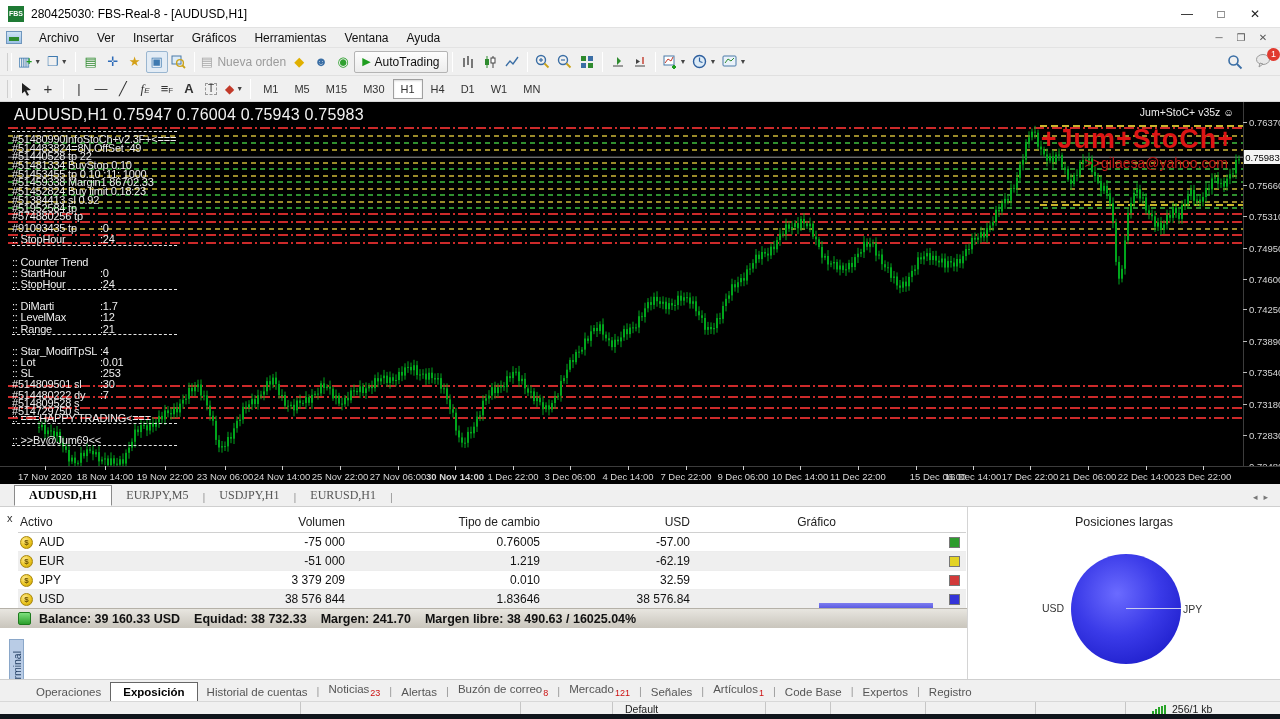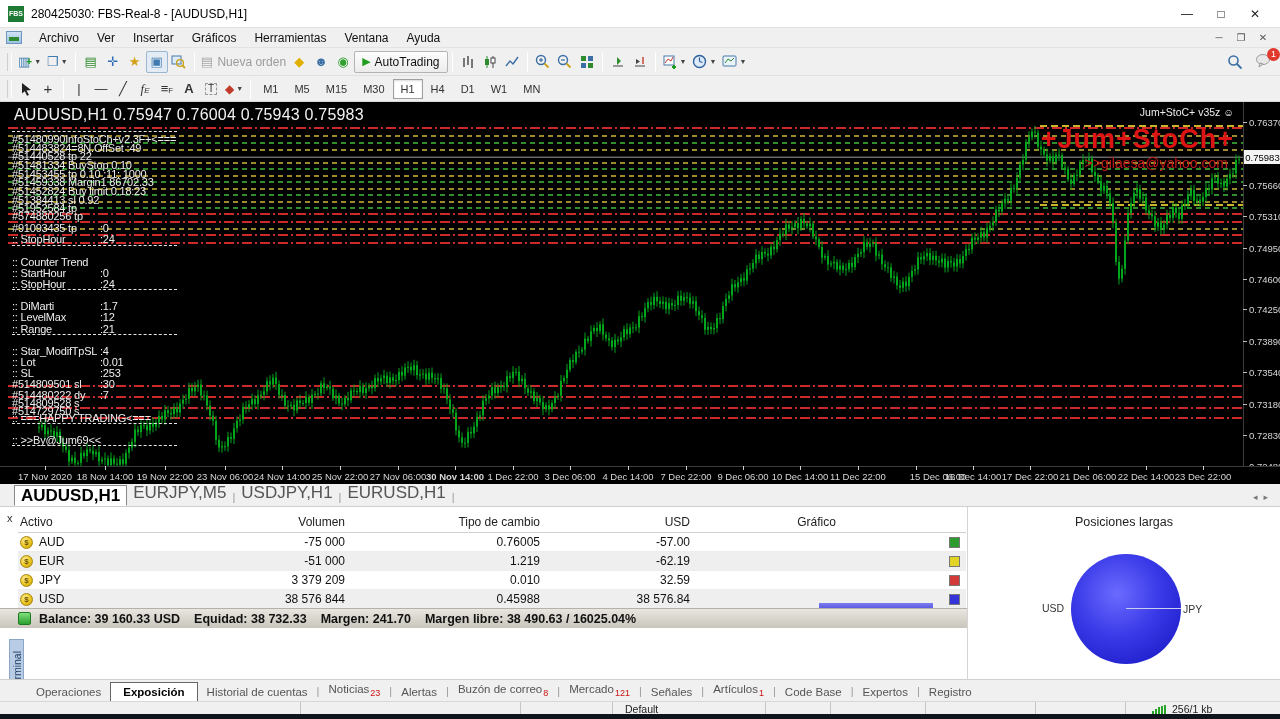--- a/index.html
+++ b/index.html
@@ -51,21 +51,21 @@
   .ind-label{position:absolute;right:46px;top:4px;font-size:10.5px;color:#eee;}
   .wm-title{position:absolute;right:46px;top:22px;font-size:27px;font-weight:bold;color:#dd1414;letter-spacing:1px;}
   .wm-email{position:absolute;right:52px;top:53px;font-size:14px;color:#c01818;}
   .ovl{position:absolute;left:12px;top:0;width:300px;}
   .ovl-line{position:absolute;font-size:11px;color:#ededed;white-space:nowrap;letter-spacing:-.2px;}
   .ovl-line .val{position:absolute;left:88px;}
   .ovl-sep{position:absolute;width:165px;border-top:1px dashed #e6e6e6;}
 
   
   .chart-tabs{position:relative;height:23px;background:#f0f0f0;border-bottom:1px solid #cfcfcf;display:flex;align-items:flex-end;padding-left:14px;}
-  .ctab{font-size:17px;color:#555;padding:3px 6px;}
+  .ctab{font-size:12px;color:#555;padding:3px 14px;font-family:Liberation Serif, serif;}
   .ctab.active{background:#fff;border:1px solid #8a8a8a;border-bottom:1px solid #fff;font-weight:bold;color:#000;height:21px;display:flex;align-items:center;}
   .ctab-sep{color:#999;font-size:11px;padding-bottom:3px;}
   .ctab-scroll{position:absolute;right:6px;bottom:4px;color:#777;font-size:9px;letter-spacing:6px;}
 
   
   .terminal{position:relative;height:194px;background:#fff;}
   .term-close{position:absolute;left:7px;top:6px;font-size:11px;color:#333;line-height:1;}
   .tt{position:absolute;left:18px;top:4px;width:948px;}
   .tt-head{display:flex;height:22px;align-items:center;border-bottom:1px solid #d0d0d0;font-size:12px;color:#222;}
   .tt-row{display:flex;height:19px;align-items:center;font-size:12px;color:#111;border-bottom:1px solid #ededed;position:relative;}
@@ -1324,21 +1324,21 @@
             <div class="c-sq">
               <span class="sq" style="background: rgb(210, 58, 58);"></span>
             </div>
           </div>
           <div class="tt-row" style="background: rgb(239, 239, 239);">
             <div class="c-act">
               <span class="coin">$</span>
               <span>USD</span>
             </div>
             <div class="c-vol">38 576 844</div>
-            <div class="c-rate">0.45988</div>
+            <div class="c-rate">1.83646</div>
             <div class="c-usd">38 576.84</div>
             <div class="c-gra">
               <div class="gra-axis"></div>
               <div class="gra-bar" style="width: 114px;"></div>
             </div>
             <div class="c-sq">
               <span class="sq" style="background: rgb(52, 52, 216);"></span>
             </div>
           </div>
         </div>

